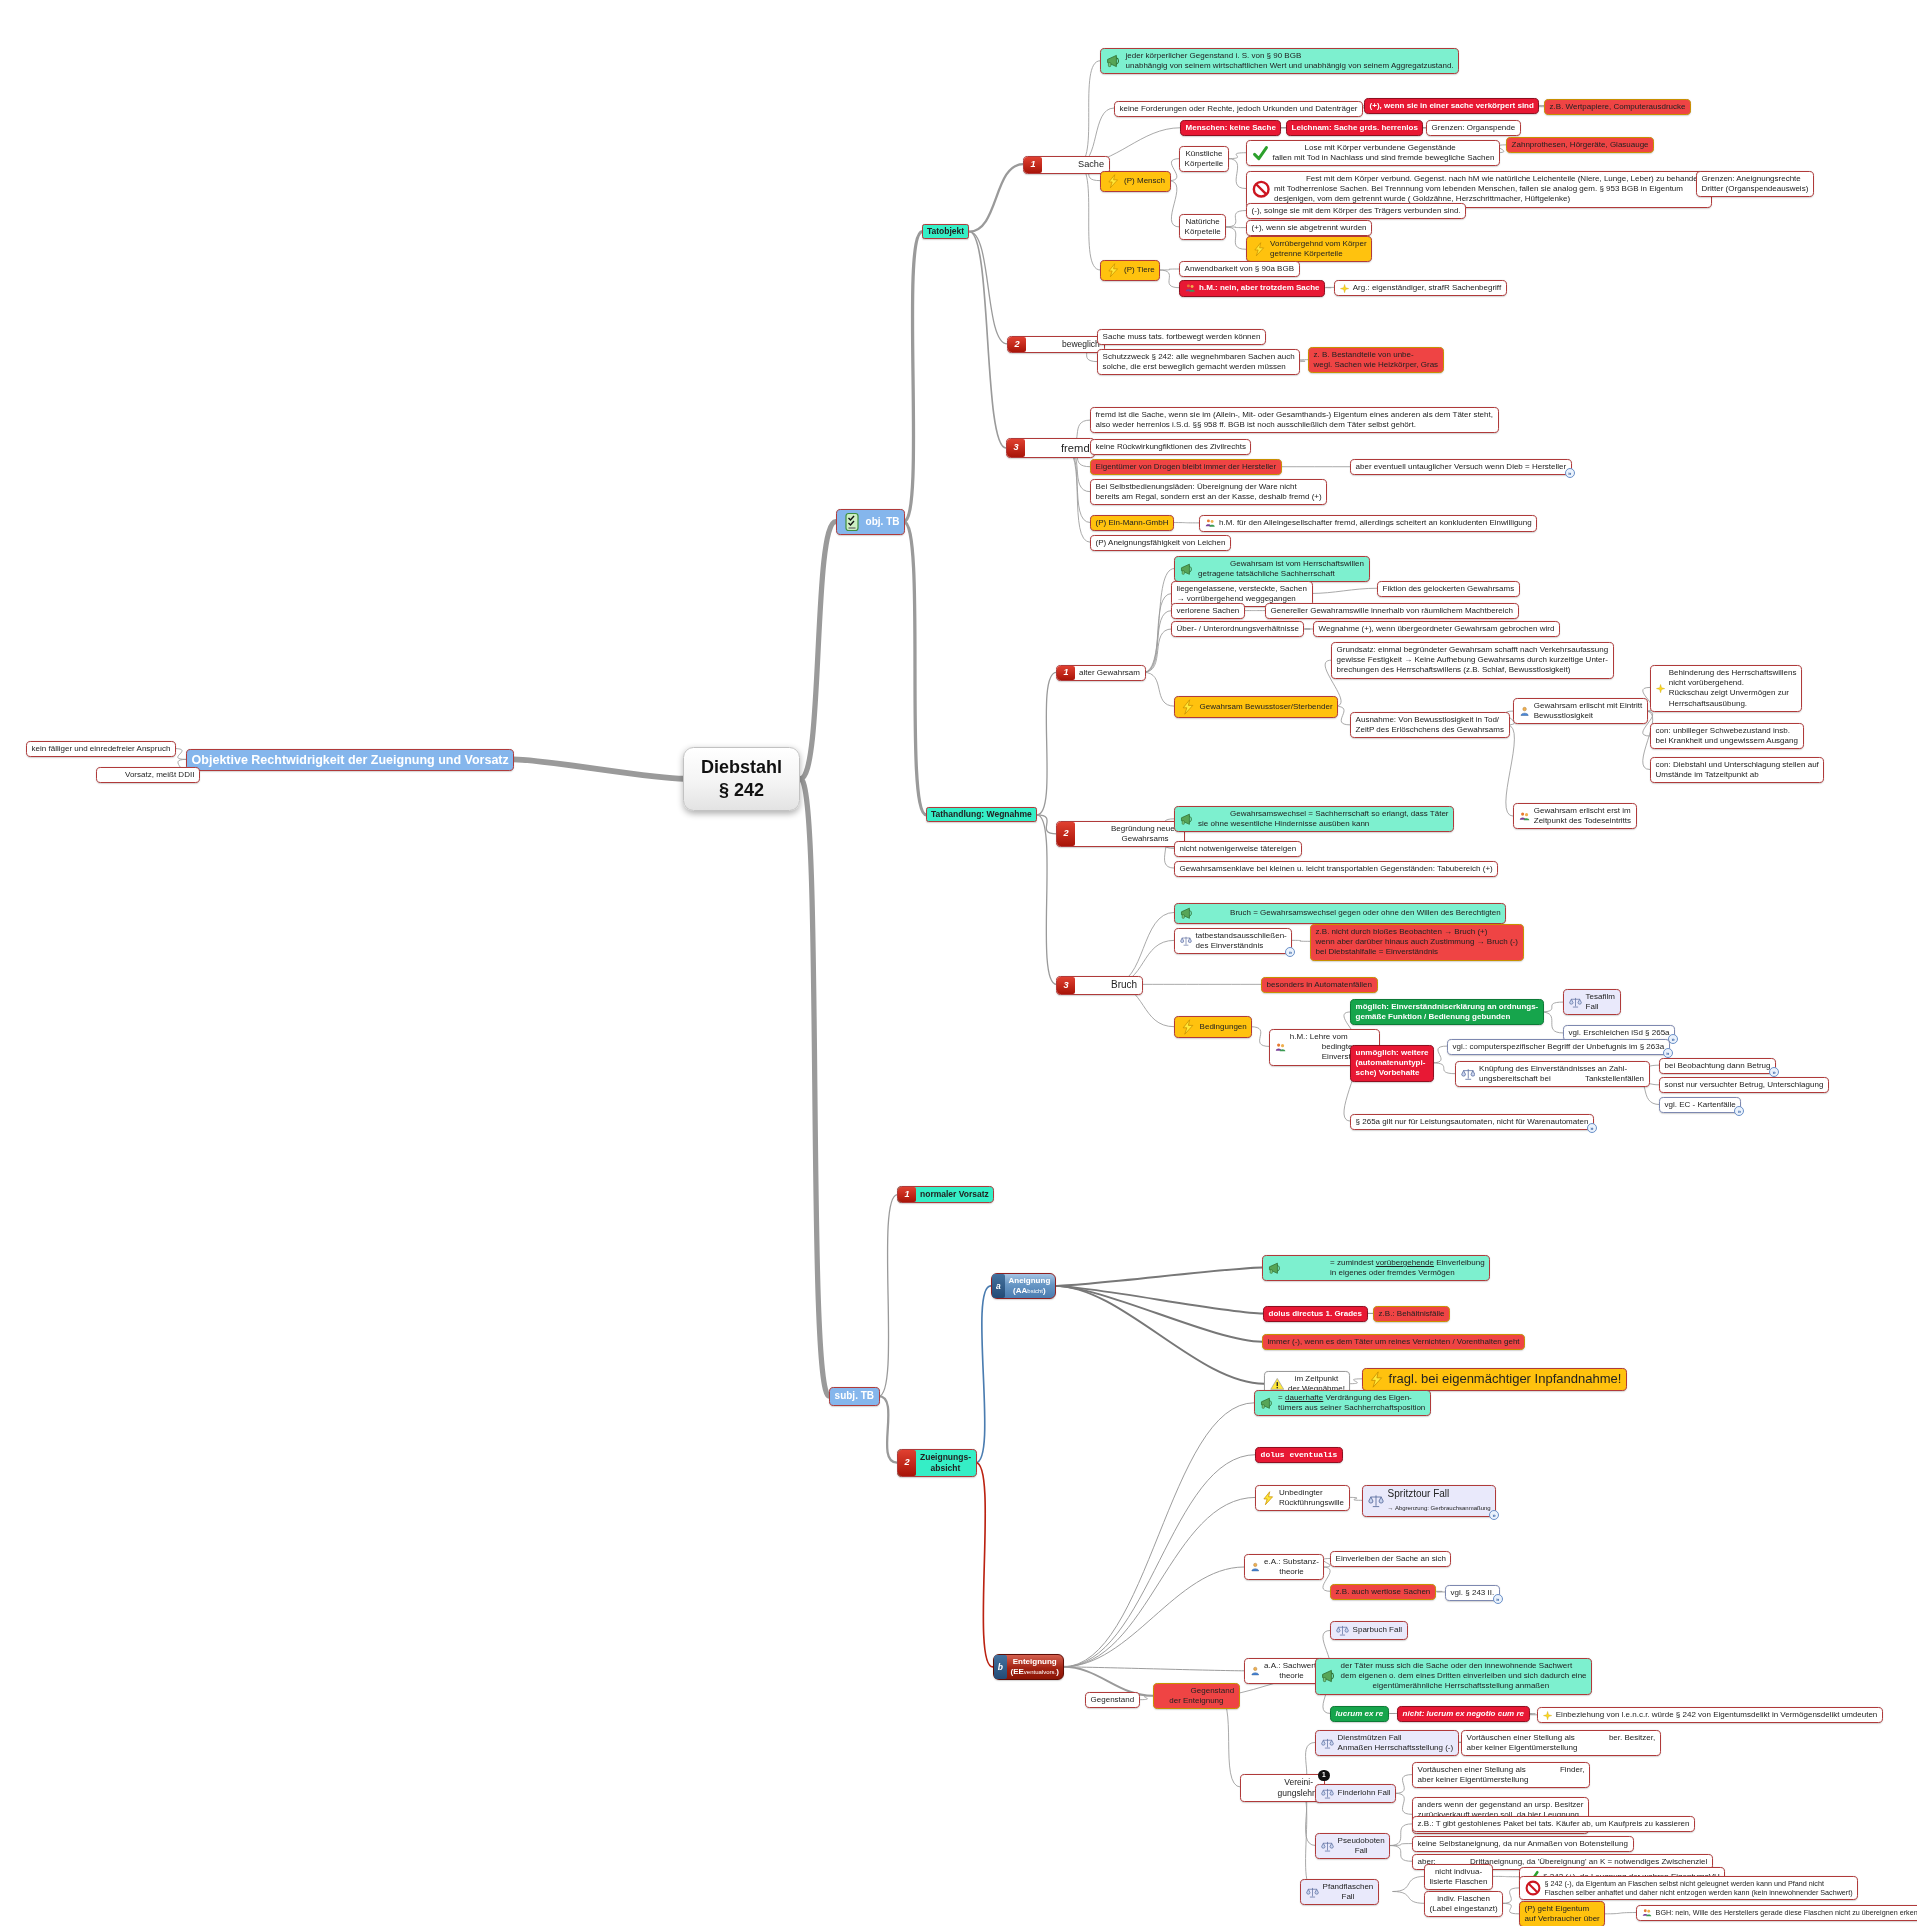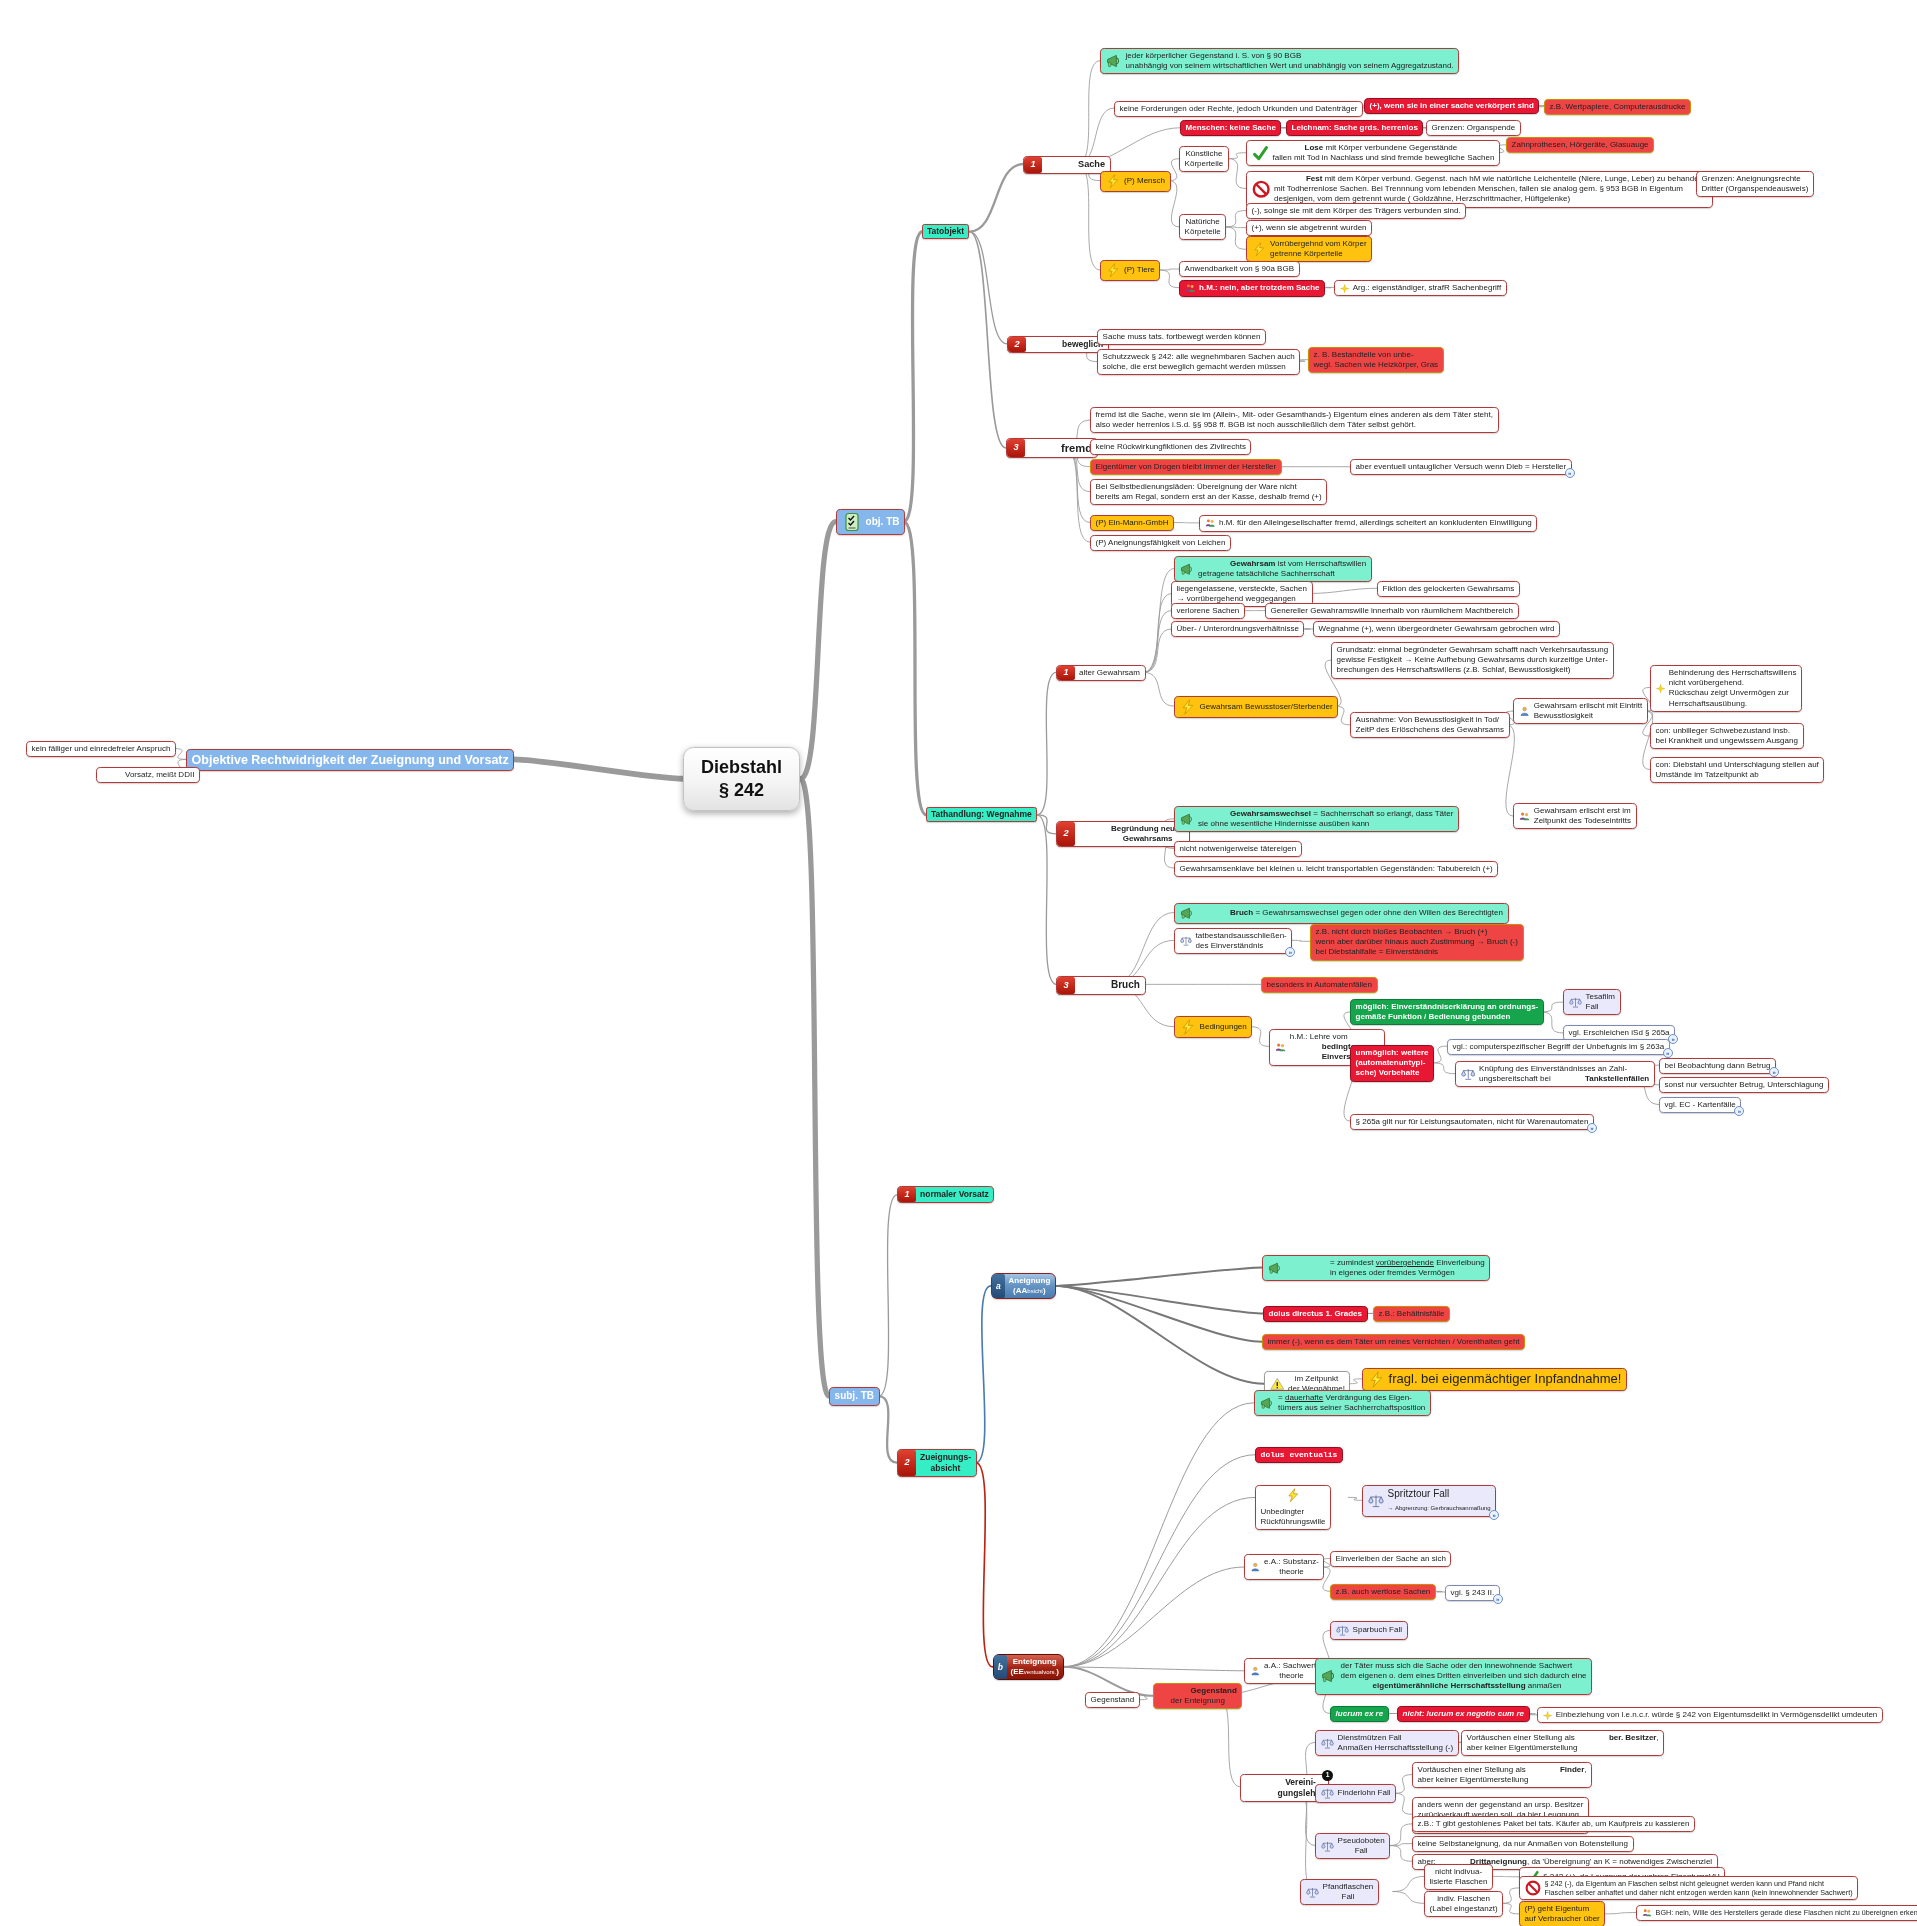--- a/index.html
+++ b/index.html
@@ -33,21 +33,21 @@
         border-radius:3.3px 2px 2px 3.3px;background:linear-gradient(180deg,#44729f,#234a75);color:#fff;
         font-weight:bold;font-style:italic;font-size:8.5px;margin:-2px 0 -2px -4.6px;}
   .bb{position:absolute;top:-5.3px;right:-5.3px;width:11.2px;height:11.2px;border-radius:50%;background:#101010;
         color:#fff;font-size:6.6px;font-weight:bold;display:flex;align-items:center;justify-content:center;z-index:3;}
   .icon{flex:0 0 auto;display:inline-flex;align-items:center;}
   .icon svg{display:block;}
   .ar{position:absolute;right:-4px;bottom:-4px;width:8px;height:8px;border-radius:50%;background:#eaf2fc;
         border:0.7px solid #6a90c8;color:#3a66a8;font-size:6px;font-weight:bold;display:flex;align-items:center;
         justify-content:center;line-height:1;}
   .node small{font-size:6px;font-weight:normal;}
-  .node b{font-weight:bold;padding-left:32px;}
+  .node b{font-weight:normal;padding-left:32px;}
   .node u{text-decoration:underline;}
 </style>
 </head>
 <body>
 
 <div id="canvas">
   <svg id="edges" width="1918" height="1926" viewBox="0 0 2919 2932">
       <path d="M 781 1156 C 829.275 1156, 991.725 1185.5, 1040 1185.5" fill="none" stroke="#9a9a9a" stroke-width="9" stroke-linecap="round"></path>
       <path d="M 264 1139.5 C 299 1139.5, 248 1156, 283 1156" fill="none" stroke="#9a9a9a" stroke-width="1.3" stroke-linecap="round"></path>
       <path d="M 265 1179.5 C 300 1179.5, 248 1156, 283 1156" fill="none" stroke="#9a9a9a" stroke-width="1.3" stroke-linecap="round"></path>
@@ -637,21 +637,21 @@
           <path d="M2 8 L13 3 L13 17 L2 12 Z" fill="#57a557" stroke="#2c6b2c" stroke-width="1"></path>
           <path d="M13 6 C16.5 7 16.5 13 13 14" fill="none" stroke="#2c6b2c" stroke-width="1.3"></path>
           <rect x="3" y="12" width="3" height="5" rx="1" fill="#7ec87e" stroke="#2c6b2c" stroke-width="0.8"></rect>
         </svg>
       </span>
       <span class="t">= <u>dauerhafte</u> Verdrängung des Eigen-<br>tümers aus seiner Sachherrchaftsposition</span>
     </div>
     <div class="node red" style="left: 1255px; top: 1447px; font-family: Liberation Mono, monospace;">
       <span class="t">dolus eventualis</span>
     </div>
-    <div class="node " style="left: 1255px; top: 1485px; flex-direction: column;">
+    <div class="node " style="left: 1255px; top: 1485px;">
       <span class="icon">
         <svg viewBox="0 0 20 20" width="14.5" height="14.5">
           <polygon points="12,1 4,11 8.5,11 6,19 16,8 10.5,8" fill="#ffe838" stroke="#c98f00" stroke-width="1"></polygon>
         </svg>
       </span>
       <span class="t">Unbedingter<br>Rückführungswille</span>
     </div>
     <div class="node case" style="left: 1362px; top: 1485px; font-size: 10px;">
       <span class="icon">
         <svg viewBox="0 0 20 20" width="16" height="16">

